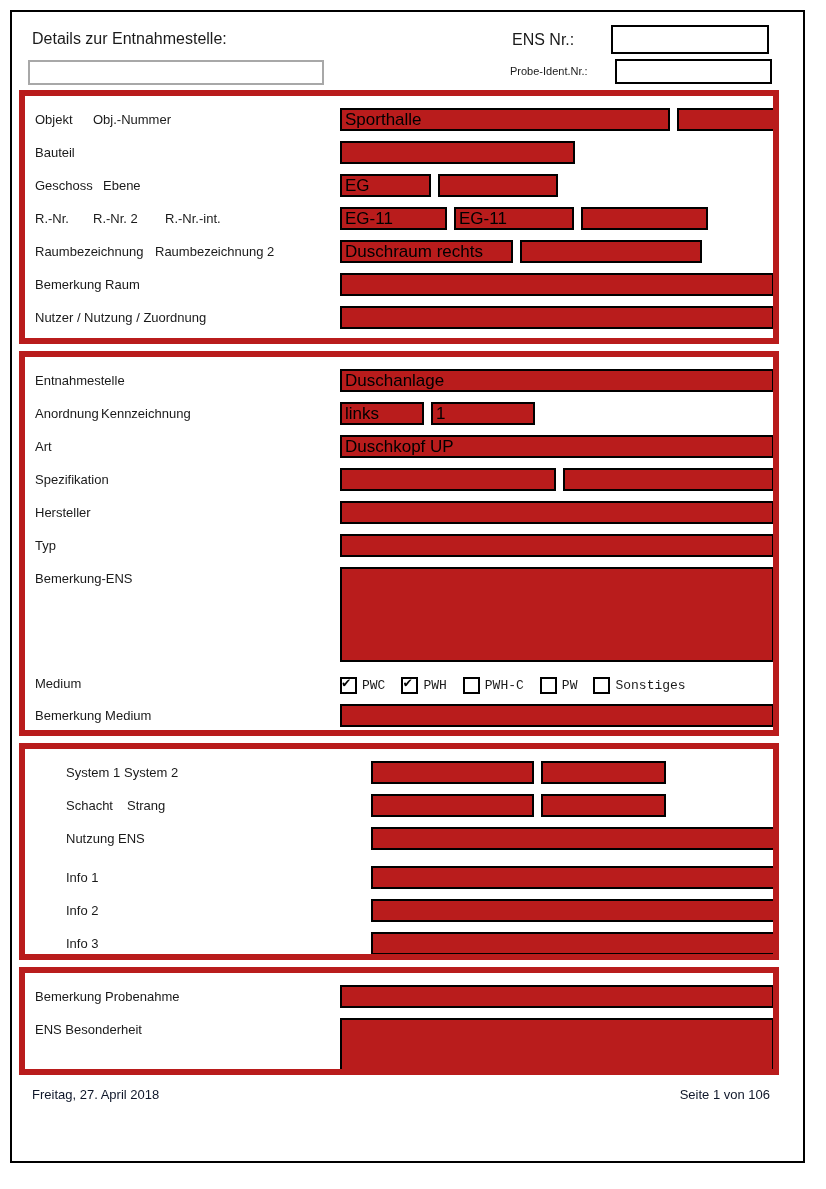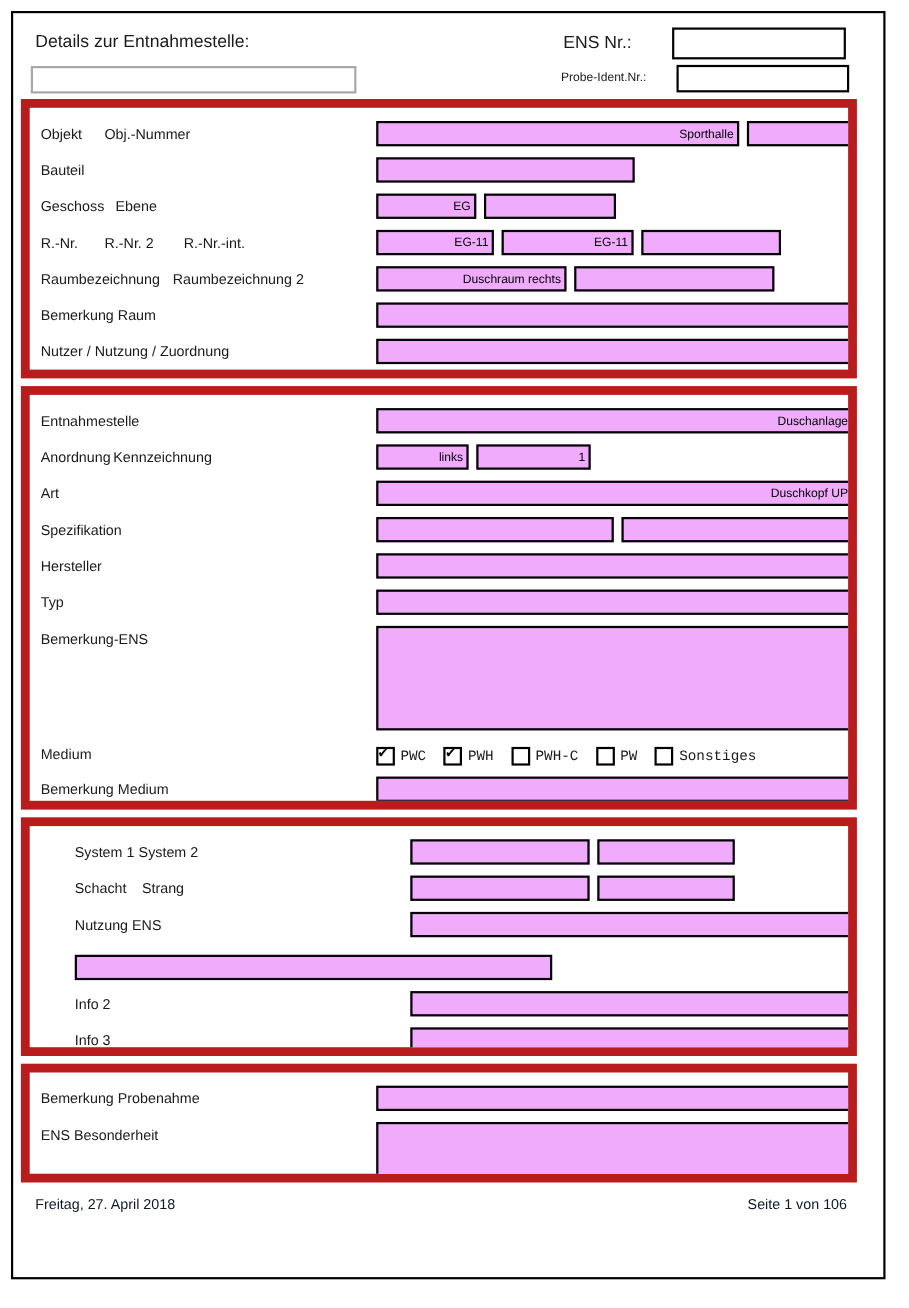--- a/index.html
+++ b/index.html
@@ -17,31 +17,31 @@
   .hdr-box{position:absolute;left:16px;top:48px;width:296px;height:25px;
     border:2px solid #a8a8a8;box-sizing:border-box;font-size:13px;padding:0 4px;background:#fff;}
   .ens-label{position:absolute;left:500px;top:19px;font-size:16px;color:#1a1a1a;}
   .ens-input{position:absolute;left:599px;top:13px;width:158px;height:29px;
     border:2px solid #000;box-sizing:border-box;font-size:13px;padding:0 4px;}
   .probe-label{position:absolute;left:498px;top:53px;font-size:11px;color:#1a1a1a;}
   .probe-input{position:absolute;left:603px;top:47px;width:157px;height:25px;
     border:2px solid #000;box-sizing:border-box;font-size:13px;padding:0 4px;}
   
   .section{
-    margin:0 0 7px 7px;width:760px;border:8px solid #b91c1c;box-sizing:border-box;
+    margin:0 0 7px 7px;width:760px;border:6px solid #b91c1c;box-sizing:border-box;
     padding:12px 0 0 10px;background:#fff;overflow:hidden;
   }
   .s1{height:254px;} .s2{height:385px;} .s3{height:217px;padding-left:41px;} .s4{height:108px;}
   .row{display:flex;align-items:flex-start;margin-bottom:10px;}
   .labels{width:305px;flex:none;display:flex;padding-top:4px;font-size:13px;color:#1a1a1a;}
   .lbl{white-space:nowrap;}
   .fields{display:flex;gap:7px;}
   .inp{
-    height:23px;border:2px solid #000;box-sizing:border-box;background:#f0abfc;
-    font-family:"Liberation Sans",sans-serif;font-size:11px;padding:0 3px;text-align:right;
+    height:23px;border:2px solid #000;box-sizing:border-box;background:#b91c1c;
+    font-family:"Liberation Sans",sans-serif;font-size:17px;padding:0 3px;
   }
   textarea.inp{height:95px;resize:none;padding:2px 3px;}
   .w-full{width:434px;}
   
   .chk-row{display:flex;align-items:flex-end;gap:16px;height:20px;margin-top:2px;font-family:Liberation Mono, monospace;}
   .chk{display:flex;align-items:center;gap:5px;cursor:default;}
   .box{width:13px;height:13px;border:2px solid #000;box-sizing:content-box;position:relative;background:#fff;flex:none;}
   .box.checked::after{content:"\2714";position:absolute;left:0px;top:-3px;font-size:14px;font-weight:bold;color:#000;line-height:1;}
   .chk-lbl{font-size:13px;color:#1a1a1a;}
   
@@ -251,20 +251,23 @@
     </div>
     <div class="row">
       <div class="labels">
         <span class="lbl">Nutzung ENS</span>
       </div>
       <div class="fields">
         <input class="inp w-full" type="text" value="" style="">
       </div>
     </div>
     <div class="row" style="margin-top:16px">
+      <div class="labels">
+        <span class="lbl">Info 1</span>
+      </div>
       <div class="fields">
         <input class="inp w-full" type="text" value="" style="">
       </div>
     </div>
     <div class="row">
       <div class="labels">
         <span class="lbl">Info 2</span>
       </div>
       <div class="fields">
         <input class="inp w-full" type="text" value="" style="">

